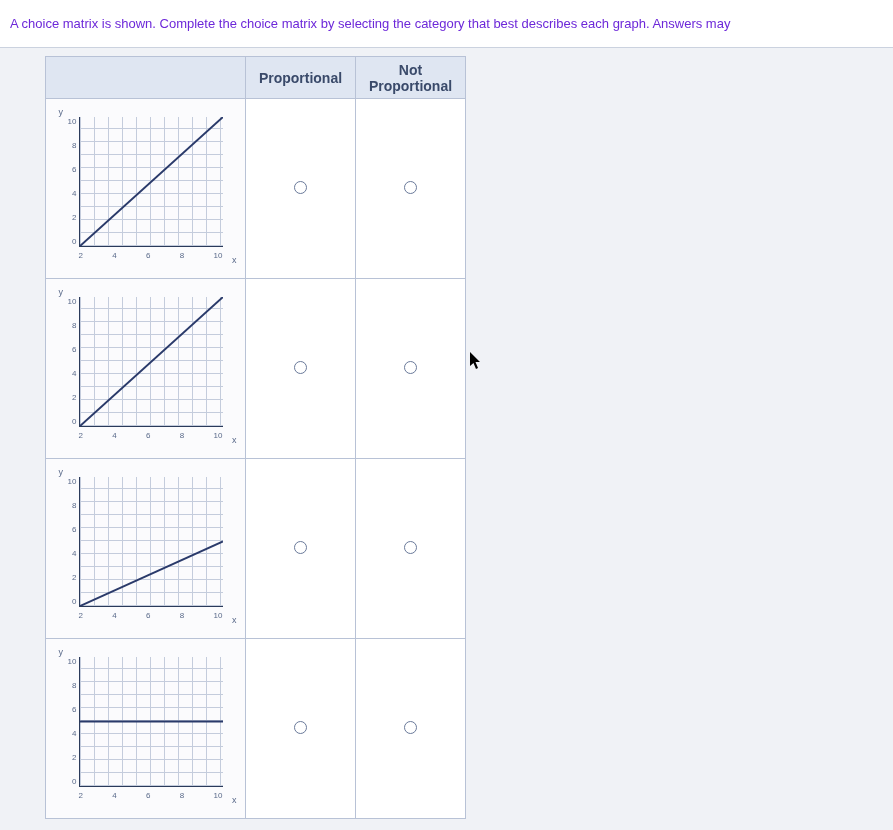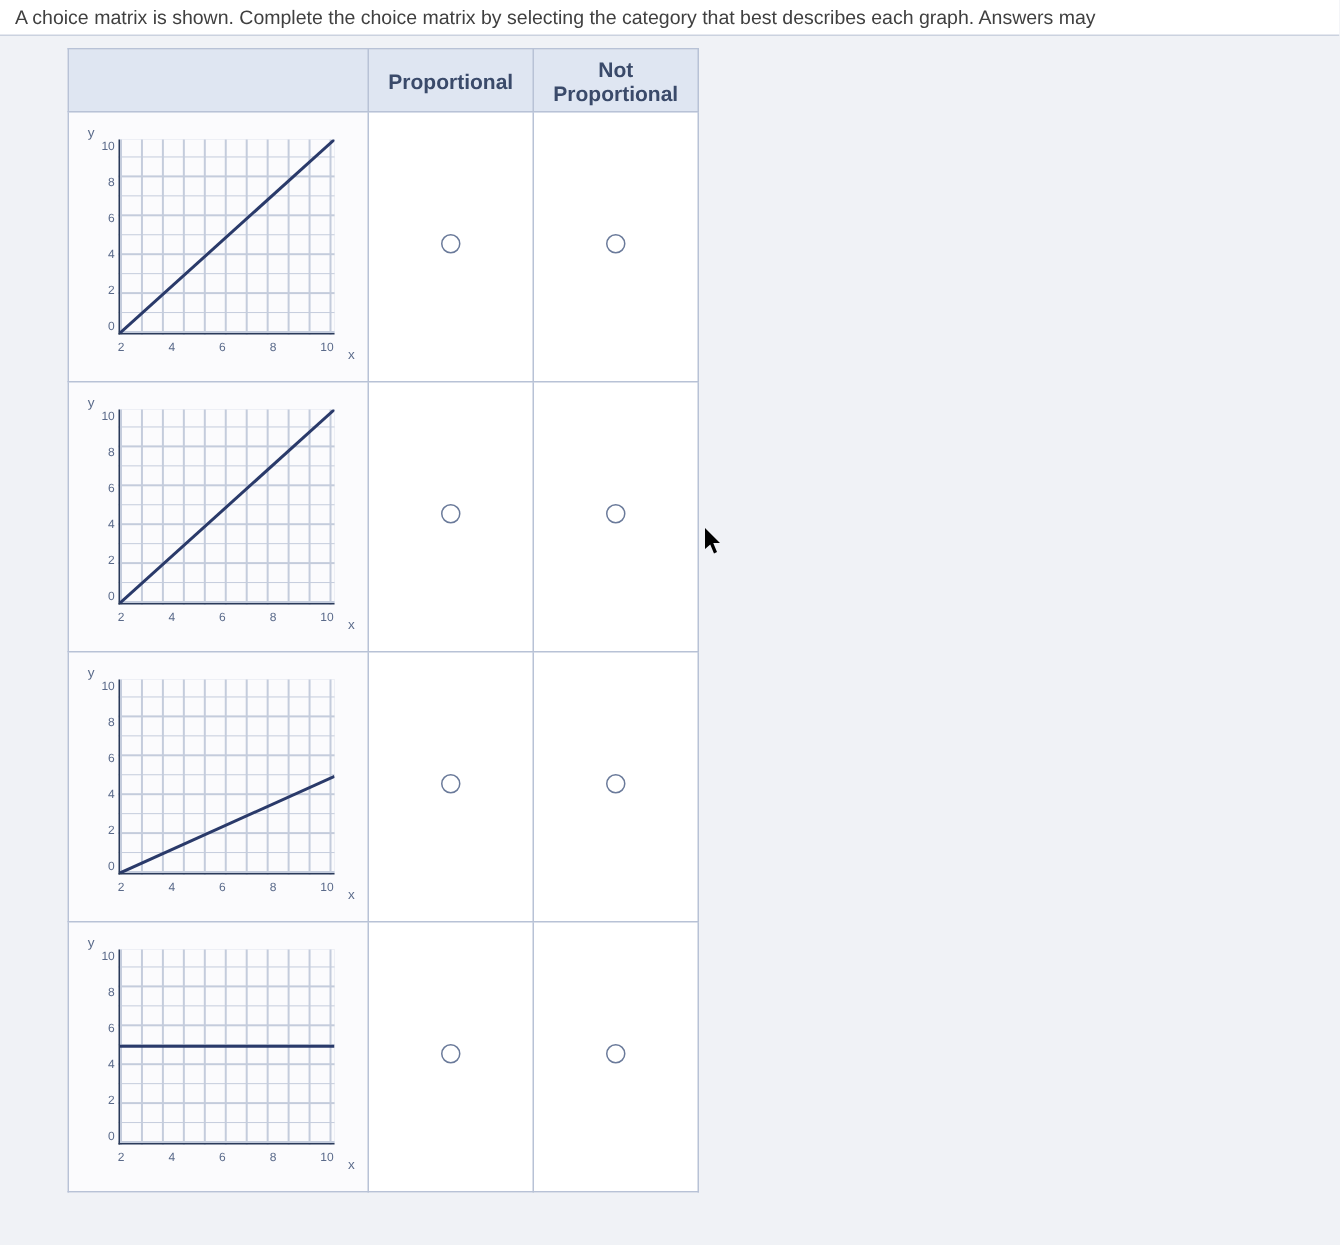--- a/index.html
+++ b/index.html
@@ -5,23 +5,23 @@
   * { box-sizing: border-box; margin: 0; padding: 0; }
   body {
     font-family: Arial, sans-serif;
     background: #f0f2f6;
     width: 893px;
     height: 830px;
     overflow: hidden;
   }
   .instruction-bar {
     background: #ffffff;
-    padding: 4px 10px;
+    padding: 16px 10px;
     font-size: 13px;
-    color: #404040;
+    color: #6d28d9;
     border-bottom: 1px solid #cbd2df;
     white-space: nowrap;
     overflow: hidden;
   }
   .matrix {
     margin: 8px 0 0 45px;
     border-collapse: collapse;
     background: #ffffff;
   }
   .matrix th, .matrix td {

